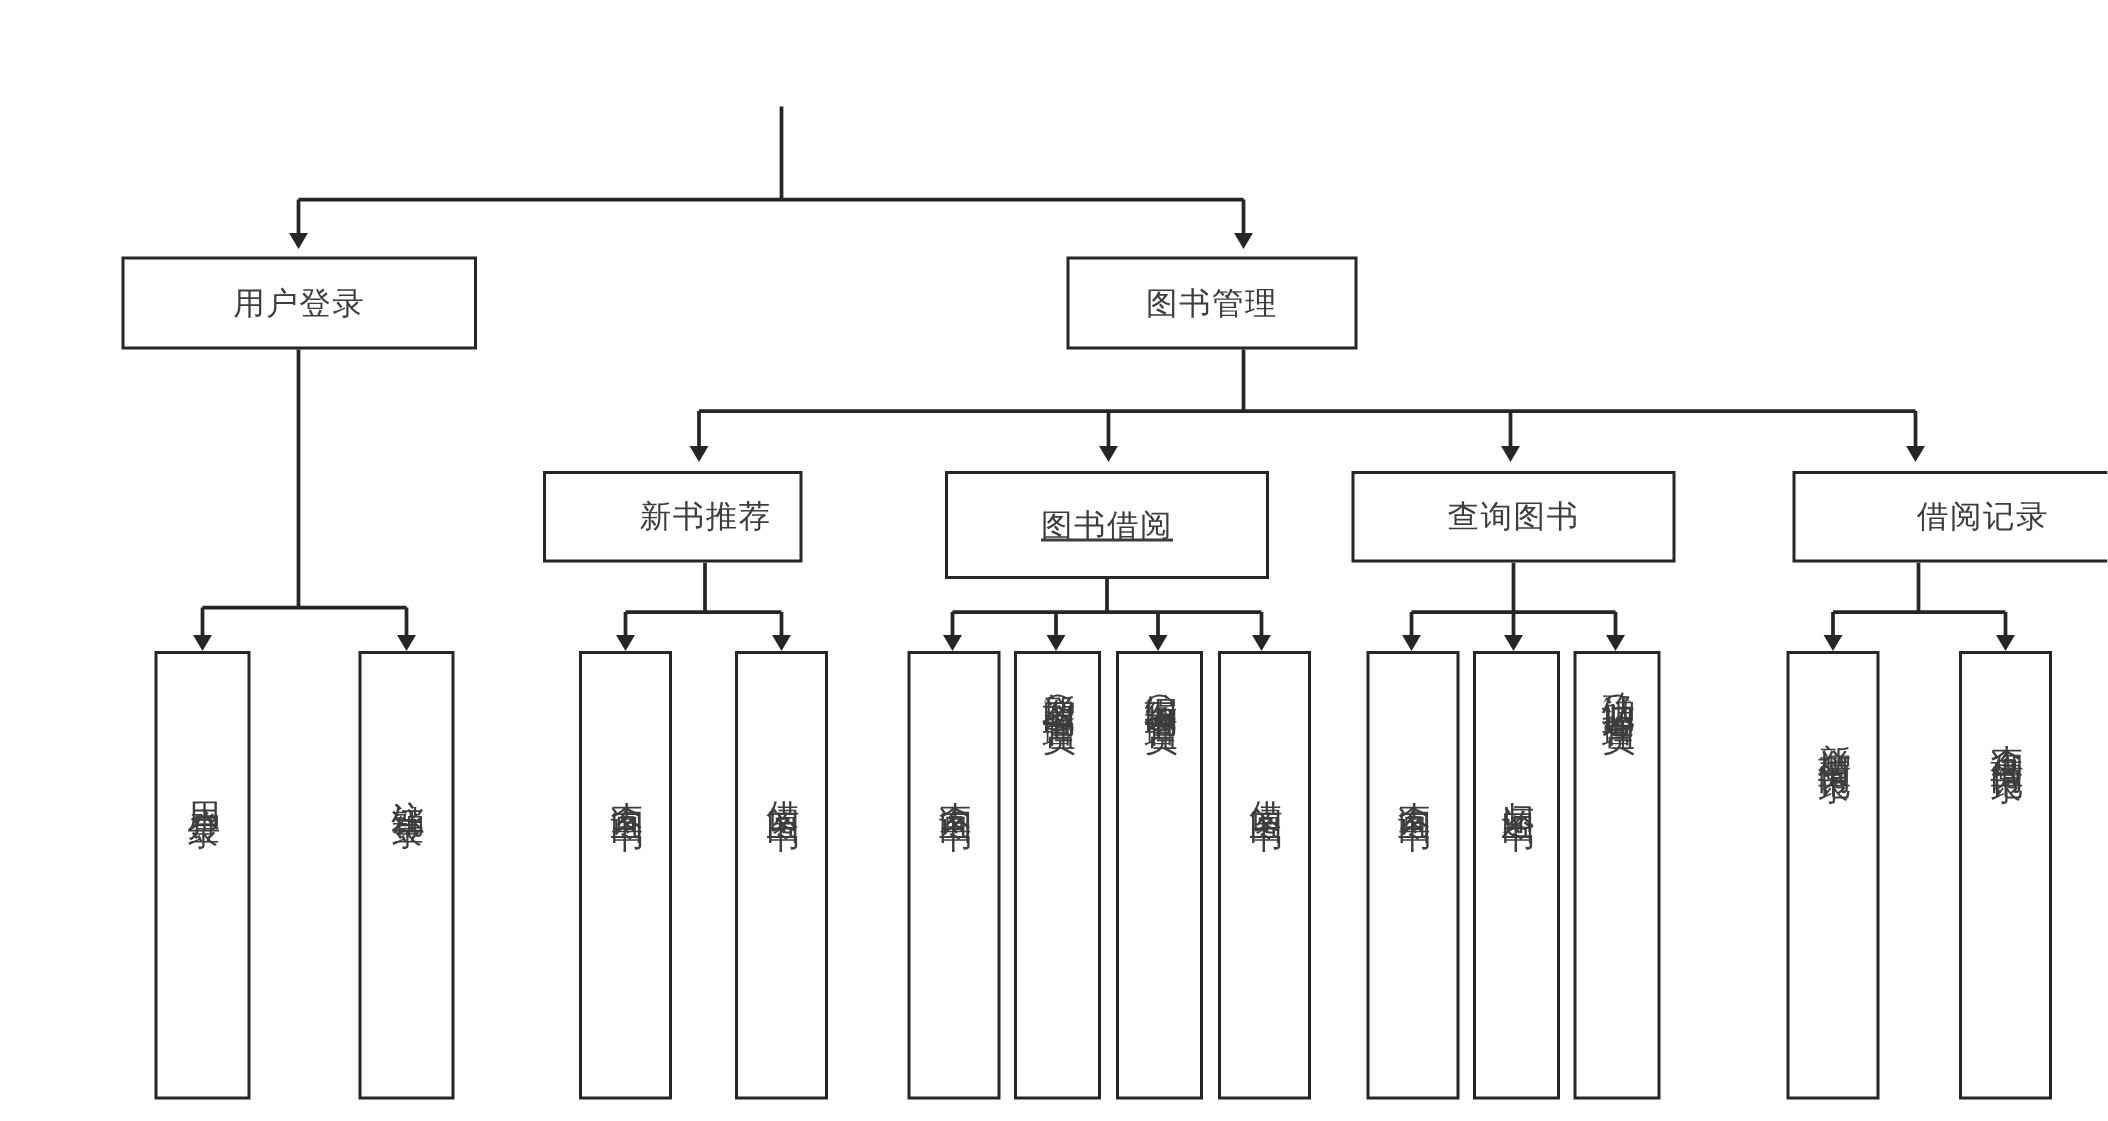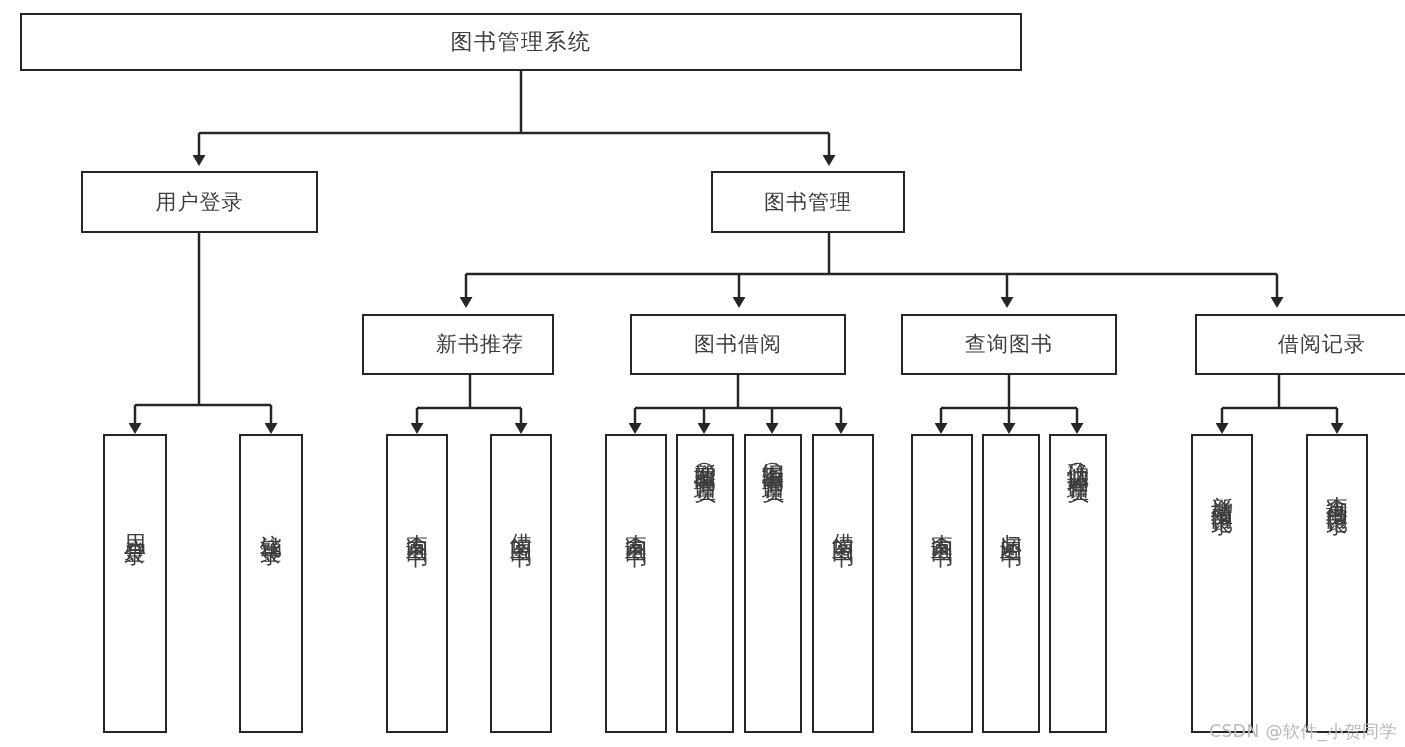--- a/index.html
+++ b/index.html
@@ -116,35 +116,32 @@
       <path d="M1009,408 L1009,424" marker-end="url(#arrow)"></path>
       <path d="M1077,408 L1077,424" marker-end="url(#arrow)"></path>
 
       <path d="M1279,375 L1279,408"></path>
       <path d="M1222,408 L1337,408"></path>
       <path d="M1222,408 L1222,424" marker-end="url(#arrow)"></path>
       <path d="M1337,408 L1337,424" marker-end="url(#arrow)"></path>
     </g>
   </svg>
 
-  <div class="node h root" style="left:20px; top:13px; width:1002px; height:58px;">
-    <span class="lbl">图书管理系统</span>
-  </div>
 
   <div class="node h" style="left:81px; top:171px; width:237px; height:62px;">
     <span class="lbl">用户登录</span>
   </div>
   <div class="node h" style="left:711px; top:171px; width:194px; height:62px;">
     <span class="lbl">图书管理</span>
   </div>
 
-  <div class="node h" style="left:362px; top:314px; width:192px; height:61px;padding-left:44px;">
+  <div class="node h" style="left:362px; top:314px; width:173px; height:61px;padding-left:44px;">
     <span class="lbl">新书推荐</span>
   </div>
-  <div class="node h" style="left:630px; top:314px; width:216px; height:61px;">
+  <div class="node h" style="left:630px; top:314px; width:216px; height:72px;text-decoration:underline;">
     <span class="lbl">图书借阅</span>
   </div>
   <div class="node h" style="left:901px; top:314px; width:216px; height:61px;">
     <span class="lbl">查询图书</span>
   </div>
   <div class="node h" style="left:1171px; top:314px; width:254px; height:61px;margin-left:24px;">
     <span class="lbl">借阅记录</span>
   </div>
 
   <div class="node v" style="left:103px; top:434px; width:64px; height:299px; padding-top:80px;">
@@ -184,15 +181,14 @@
     <span class="lbl">确认归还（管理员）</span>
   </div>
 
   <div class="node v" style="left:1191px; top:434px; width:62px; height:299px; padding-top:42px;">
     <span class="lbl">新增借阅记录</span>
   </div>
   <div class="node v" style="left:1306px; top:434px; width:62px; height:299px; padding-top:42px;">
     <span class="lbl">查询借阅记录</span>
   </div>
 
-  <div class="wm">CSDN @软件_小贺同学</div>
 
 </div>
 
 </body></html>

